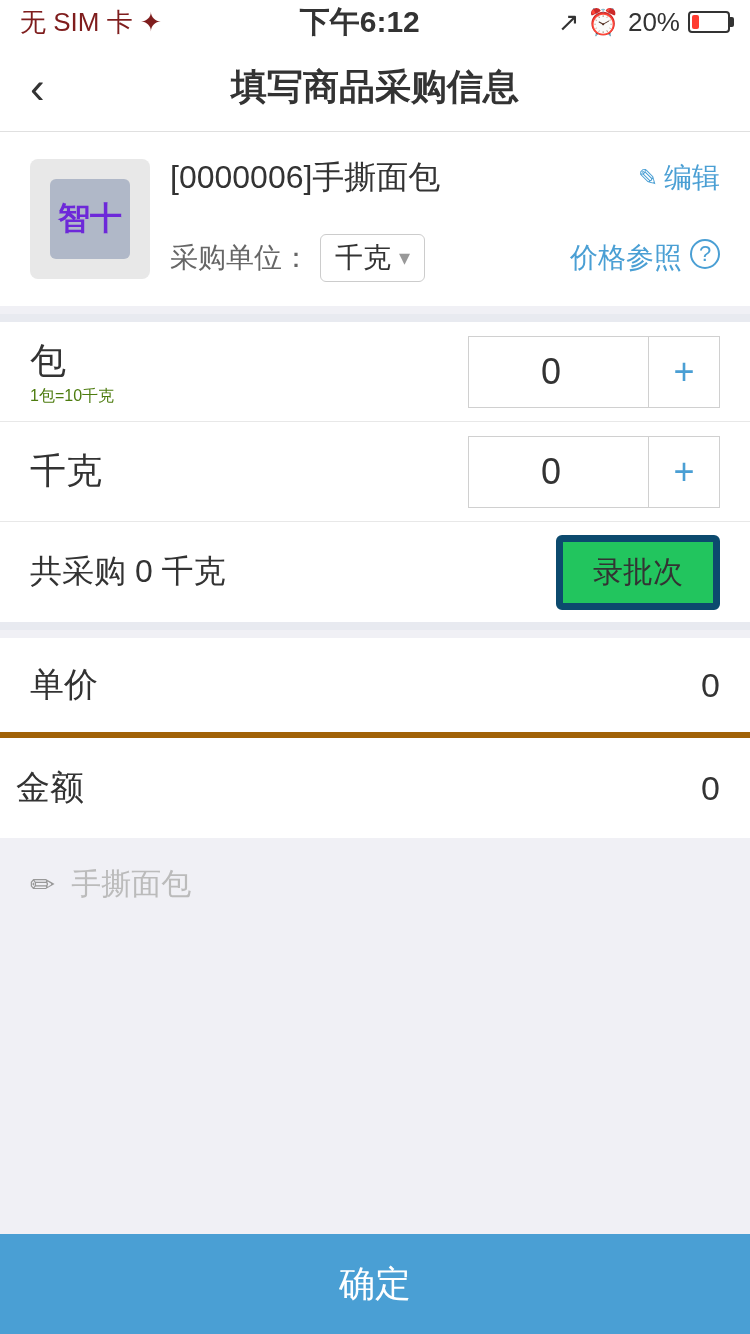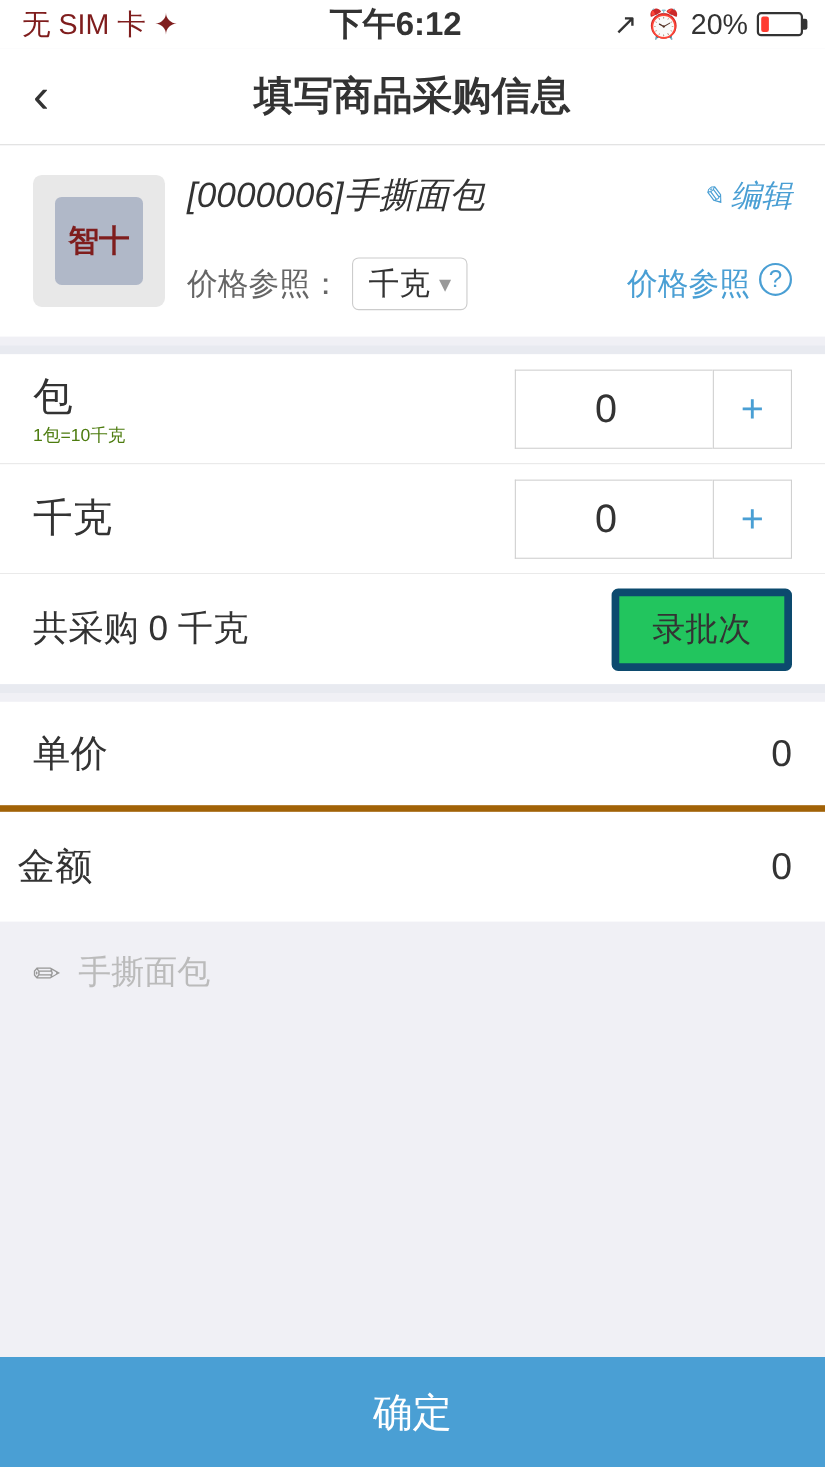--- a/index.html
+++ b/index.html
@@ -116,33 +116,32 @@
       flex-shrink: 0;
     }
     .product-image-inner {
       width: 80px;
       height: 80px;
       background: #b0b8c8;
       border-radius: 6px;
       display: flex;
       align-items: center;
       justify-content: center;
-      color: #7f1d1d;
-      font-size: 28px;
+      color: #6d28d9;
+      font-size: 32px;
       font-weight: bold;
     }
     .product-info {
       flex: 1;
     }
     .product-name-row {
       display: flex;
       justify-content: space-between;
       align-items: center;
       margin-bottom: 34px;
-      font-style: italic;
     }
     .product-name {
       font-size: 32px;
       color: #333;
       font-weight: 500;
     }
     .edit-link {
       color: #4a9fd4;
       font-size: 28px;
       display: flex;
@@ -387,21 +386,21 @@
     <div class="product-info">
       <div class="product-name-row">
         <div class="product-name">[0000006]手撕面包</div>
         <div class="edit-link">
           <span class="edit-icon">✎</span>
           <span>编辑</span>
         </div>
       </div>
       <div class="product-unit-row">
         <div style="display:flex;align-items:center;">
-          <span class="unit-label">价格参照：</span>
+          <span class="unit-label">采购单位：</span>
           <div class="unit-select">
             <span>千克</span>
             <span style="color:#999;font-size:22px;">▾</span>
           </div>
         </div>
         <div class="price-ref">
           <span>价格参照</span>
           <div class="price-ref-icon">?</div>
         </div>
       </div>

